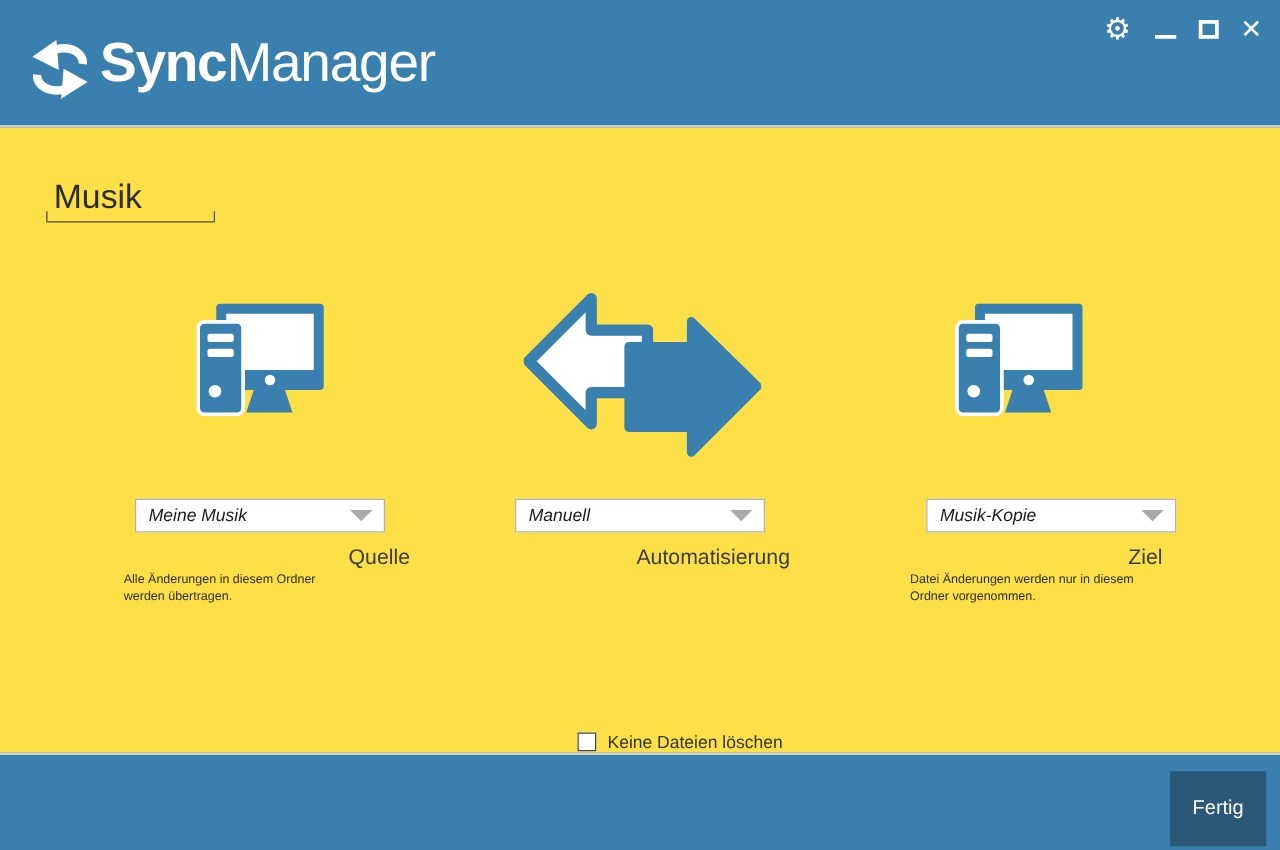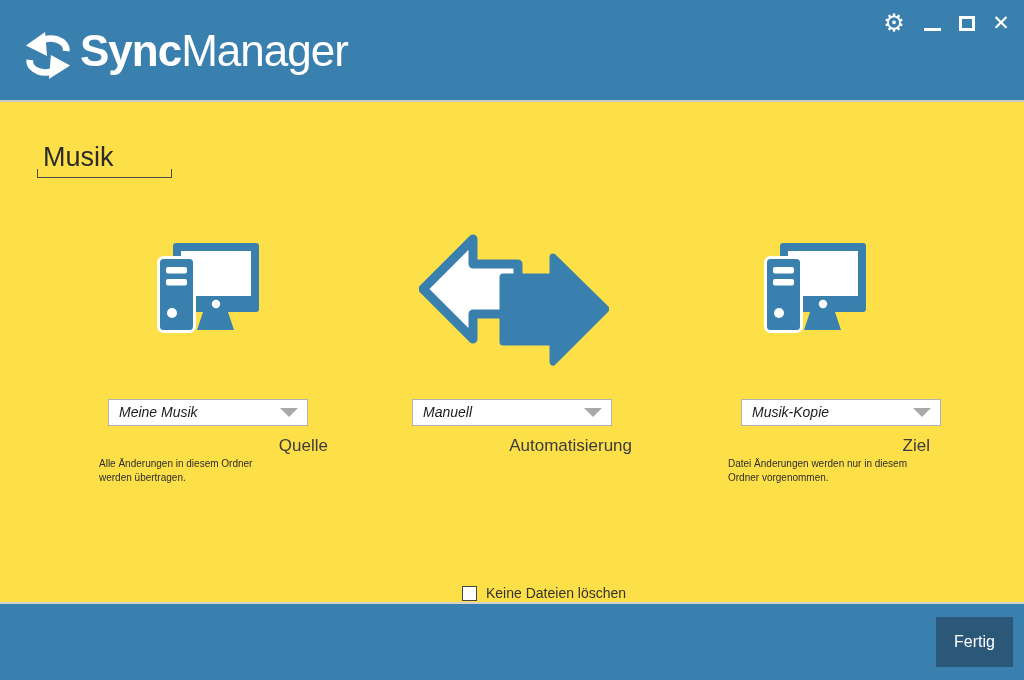--- a/index.html
+++ b/index.html
@@ -100,21 +100,21 @@
     cursor:pointer; flex:none;
   }
   .chk-label { margin-left:9px; font-size:14px; color:#333333; cursor:pointer; white-space:nowrap; }
 
   
   .footer {
     position:absolute; left:0; bottom:0; width:1024px; height:78px;
     background:#3a80ae; border-top:2px solid #d4d2ca;
   }
   .done-btn {
-    position:absolute; right:11px; top:13px; width:77px; height:50px;
+    position:absolute; right:11px; top:13px; width:77px; height:60px;
     background:#2b5778; border:none; color:#ffffff; font-size:16px;
     font-family:"Liberation Sans", sans-serif; cursor:pointer;
   }
 </style>
 </head>
 <body>
 
 <div class="app">
 
   <header class="titlebar">

